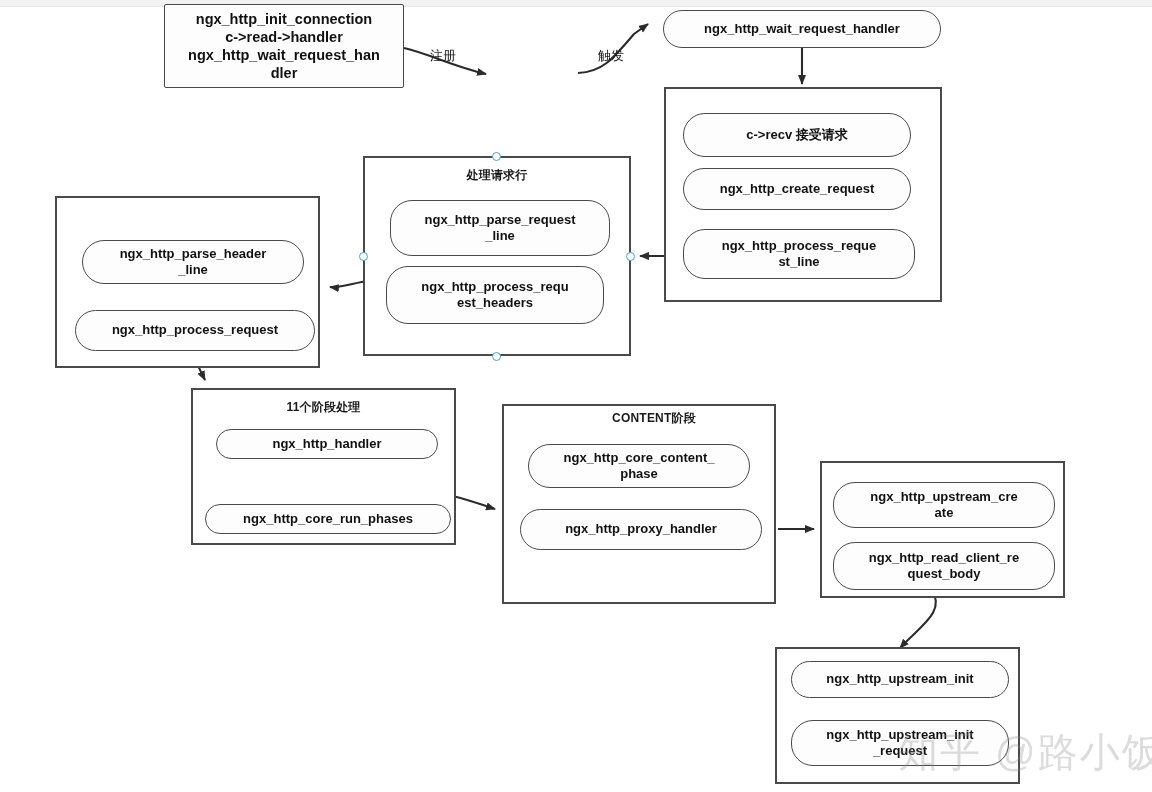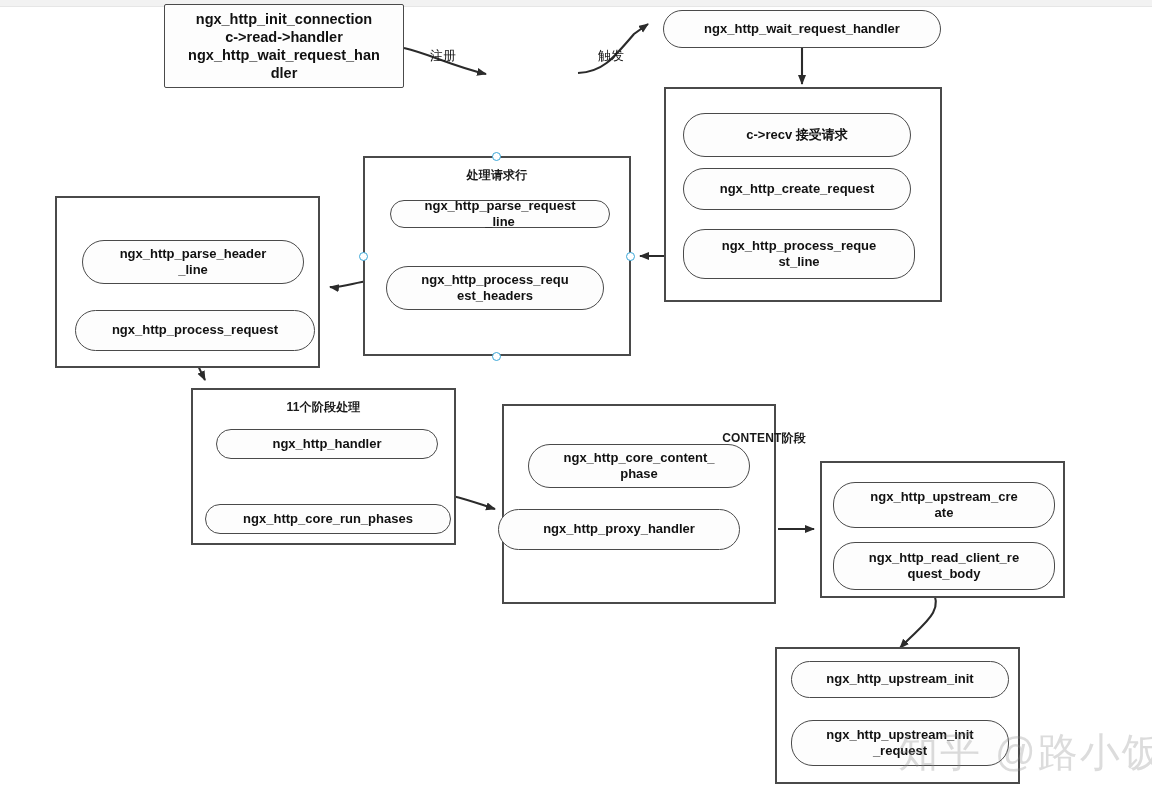--- a/index.html
+++ b/index.html
@@ -160,23 +160,23 @@
   <div class="group" style="left:664px; top:87px; width:278px; height:215px;">
   </div>
   <div class="pill" style="left:683px; top:113px; width:228px; height:44px;">c-&gt;recv 接受请求</div>
   <div class="pill" style="left:683px; top:168px; width:228px; height:42px;">ngx_http_create_request</div>
   <div class="pill" style="left:683px; top:229px; width:232px; height:50px; white-space:pre-line;">ngx_http_process_reque
 st_line</div>
 
   <div class="group" style="left:363px; top:156px; width:268px; height:200px;">
   </div>
   <div class="group-title" style="left:363px; top:167px; width:268px;">处理请求行</div>
-  <div class="pill" style="left:390px; top:200px; width:220px; height:28px; white-space:pre-line;">ngx_http_parse_request
+  <div class="pill" style="left:390px; top:200px; width:220px; height:56px; white-space:pre-line;">ngx_http_parse_request
 _line</div>
-  <div class="pill" style="left:386px; top:266px; width:218px; height:44px; white-space:pre-line;text-align:center;">ngx_http_process_requ
+  <div class="pill" style="left:386px; top:266px; width:218px; height:58px; white-space:pre-line;text-align:center;">ngx_http_process_requ
 est_headers</div>
 
   <div class="handle" style="left:492px; top:152px;"></div>
   <div class="handle" style="left:492px; top:352px;"></div>
   <div class="handle" style="left:359px; top:252px;"></div>
   <div class="handle" style="left:626px; top:252px;"></div>
 
   <div class="group" style="left:55px; top:196px; width:265px; height:172px;">
   </div>
   <div class="pill" style="left:82px; top:240px; width:222px; height:44px; white-space:pre-line;">ngx_http_parse_header
@@ -184,24 +184,24 @@
   <div class="pill" style="left:75px; top:310px; width:240px; height:41px;">ngx_http_process_request</div>
 
   <div class="group" style="left:191px; top:388px; width:265px; height:157px;">
   </div>
   <div class="group-title" style="left:191px; top:399px; width:265px;">11个阶段处理</div>
   <div class="pill" style="left:216px; top:429px; width:222px; height:30px;">ngx_http_handler</div>
   <div class="pill" style="left:205px; top:504px; width:246px; height:30px;">ngx_http_core_run_phases</div>
 
   <div class="group" style="left:502px; top:404px; width:274px; height:200px;">
   </div>
-  <div class="group-title" style="left:502px; top:430px; width:304px;text-align:right;">CONTENT阶段</div>
+  <div class="group-title" style="left:502px; top:410px; width:304px;">CONTENT阶段</div>
   <div class="pill" style="left:528px; top:444px; width:222px; height:44px; white-space:pre-line;">ngx_http_core_content_
 phase</div>
-  <div class="pill" style="left:498px; top:509px; width:242px; height:41px;">ngx_http_proxy_handler</div>
+  <div class="pill" style="left:520px; top:509px; width:242px; height:41px;">ngx_http_proxy_handler</div>
 
   <div class="group" style="left:820px; top:461px; width:245px; height:137px;">
   </div>
   <div class="pill" style="left:833px; top:482px; width:222px; height:46px; white-space:pre-line;">ngx_http_upstream_cre
 ate</div>
   <div class="pill" style="left:833px; top:542px; width:222px; height:48px; white-space:pre-line;">ngx_http_read_client_re
 quest_body</div>
 
   <div class="group" style="left:775px; top:647px; width:245px; height:137px;">
   </div>

